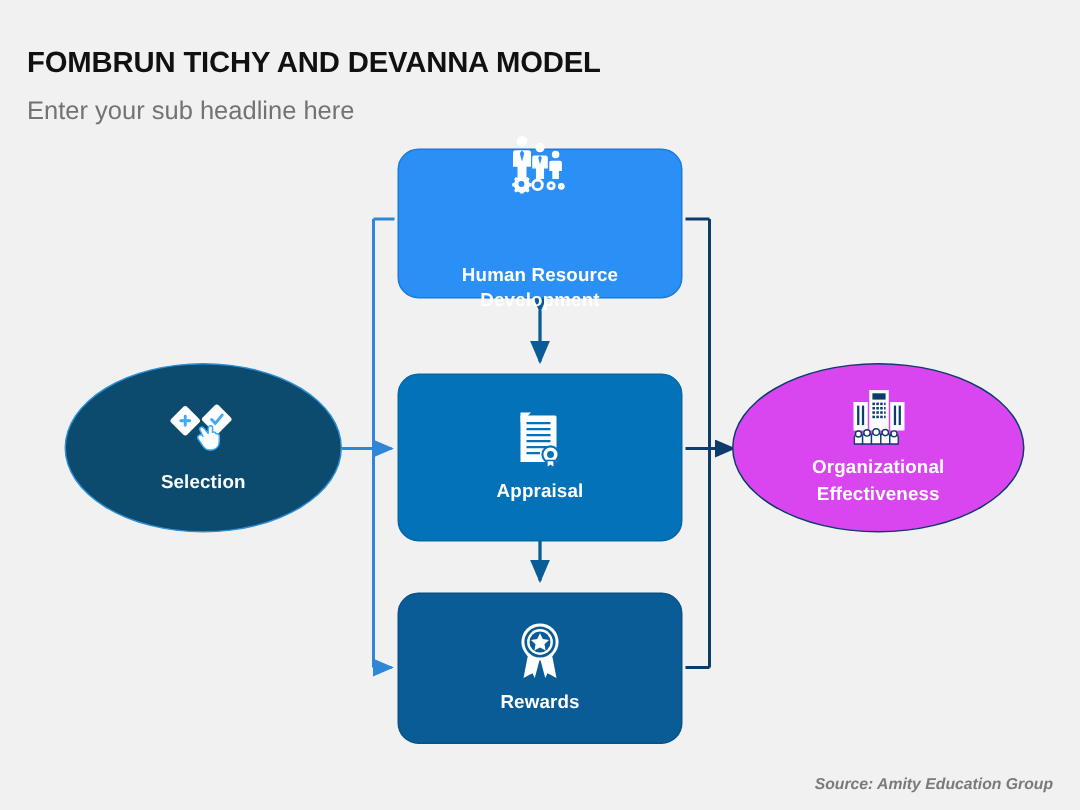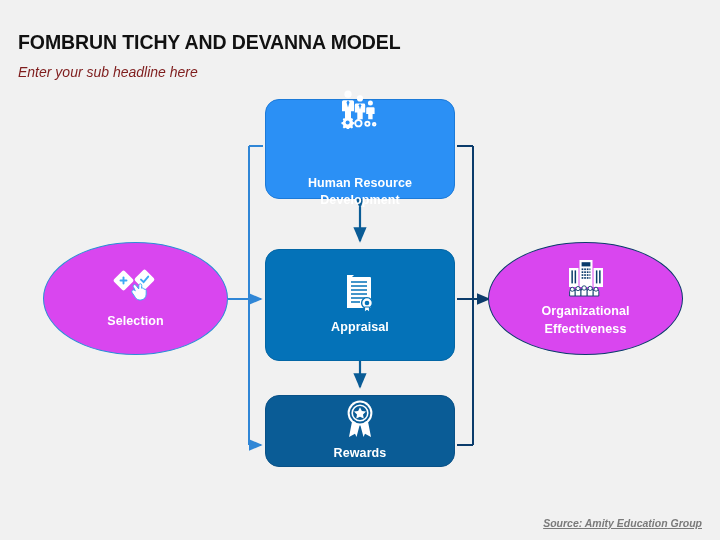--- a/index.html
+++ b/index.html
@@ -32,25 +32,24 @@
     font-size: 19.5px;
     font-weight: bold;
     color: #111111;
     letter-spacing: -0.1px;
     white-space: nowrap;
   }
   #subtitle {
     position: absolute;
     left: 18px;
     top: 50px;
-    font-size: 14px;
+    font-size: 17px;
     font-weight: normal;
-    color: #7f1d1d;
+    color: #737373;
     white-space: nowrap;
-    font-style: italic;
   }
 
   
   #diagram {
     position: absolute;
     left: 0;
     top: 0;
     width: 720px;
     height: 540px;
   }
@@ -70,21 +69,21 @@
     justify-content: center;
     box-sizing: border-box;
     color: #ffffff;
     text-align: center;
   }
   #node-selection {
     left: 43px;
     top: 228px;
     width: 185px;
     height: 113px;
-    background: #d946ef;
+    background: #0c4a6e;
     border: 1px solid #2b8fd6;
   }
   #node-orgeff {
     left: 488px;
     top: 228px;
     width: 195px;
     height: 113px;
     background: #d946ef;
     border: 1px solid #0b3c6b;
   }
@@ -115,21 +114,21 @@
     top: 235px;
     width: 190px;
     height: 112px;
     background: #0472b8;
     border: 1px solid #0366a5;
   }
   #node-rewards {
     left: 265px;
     top: 381px;
     width: 190px;
-    height: 72px;
+    height: 101px;
     background: #0a5c96;
     border: 1px solid #095187;
     align-items: center;
   }
 
   .node-icon {
     display: block;
     line-height: 0;
     margin-bottom: 6px;
   }
@@ -146,21 +145,20 @@
   
   #source {
     position: absolute;
     right: 18px;
     top: 503px;
     font-size: 10.5px;
     font-style: italic;
     font-weight: bold;
     color: #7a7a7a;
     white-space: nowrap;
-    text-decoration: underline;
   }
 
   
   #bottom-bar {
     position: absolute;
     left: 0;
     top: 531px;
     width: 720px;
     height: 9px;
   }

